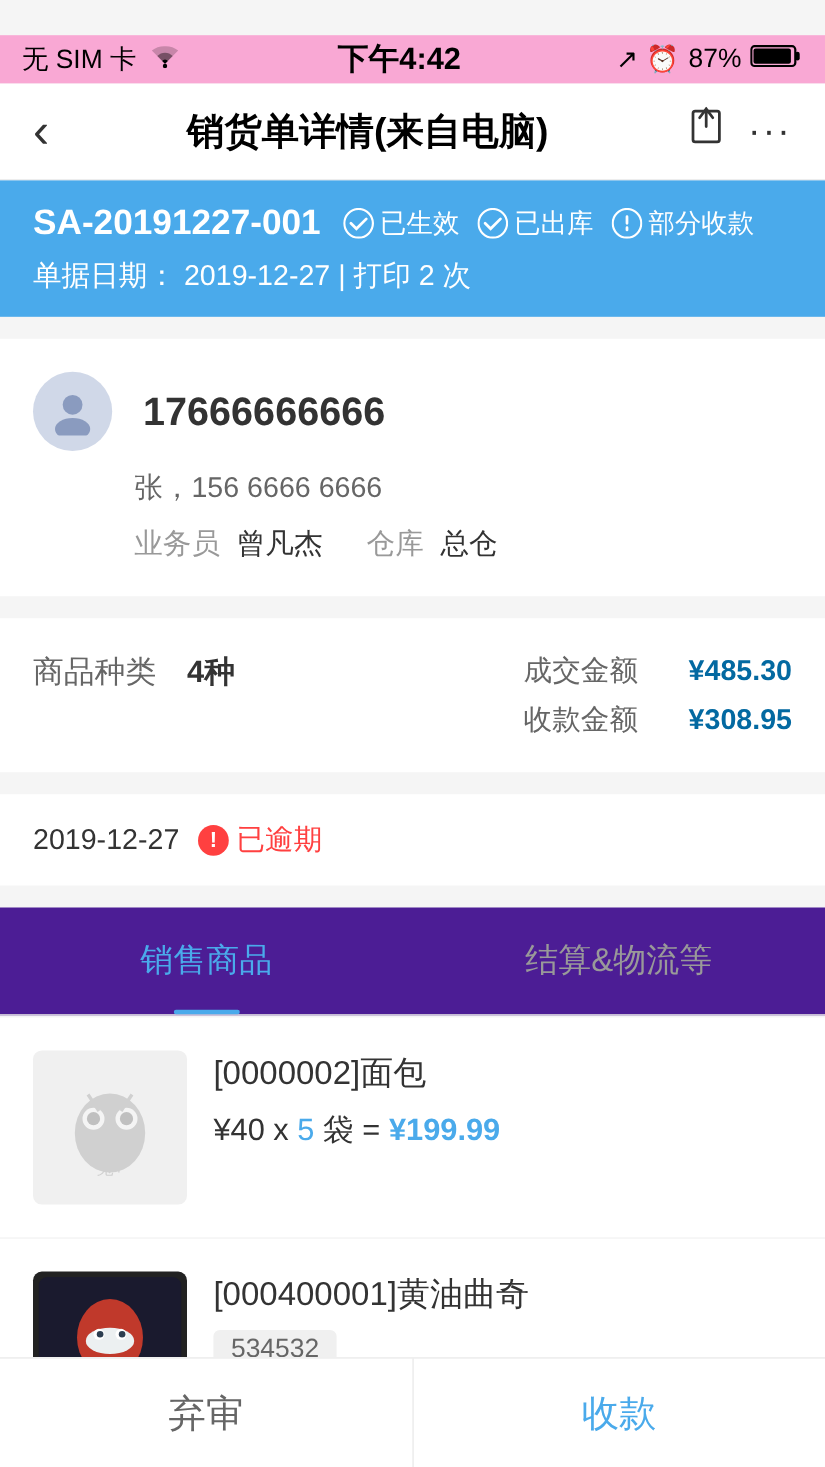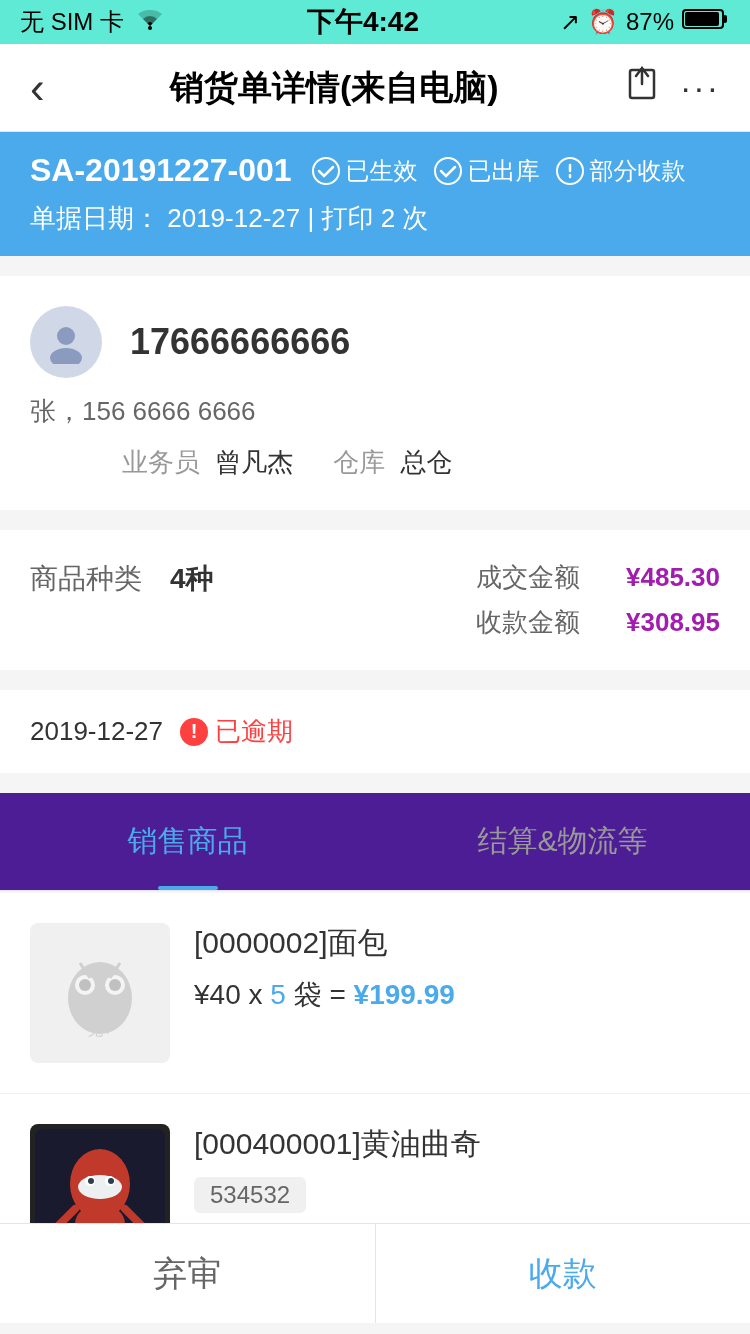--- a/index.html
+++ b/index.html
@@ -8,27 +8,28 @@
       font-family: -apple-system, "PingFang SC", "Helvetica Neue", sans-serif;
       background: #f5f5f5;
       width: 750px;
       min-height: 1334px;
       font-size: 28px;
     }
 
     
     .status-bar {
       height: 44px;
-      background: #5eead4;
+      background: #f9a8d4;
       display: flex;
       align-items: center;
       justify-content: space-between;
       padding: 0 20px;
       font-size: 24px;
       font-weight: 500;
+      margin-top: 32px;
     }
     .status-left { display: flex; align-items: center; gap: 10px; }
     .status-center { font-size: 28px; font-weight: 600; }
     .status-right { display: flex; align-items: center; gap: 8px; font-size: 24px; }
 
     
     .nav-bar {
       height: 88px;
       background: #fff;
       display: flex;
@@ -102,20 +103,21 @@
       color: #7a8aaa;
     }
     .customer-name {
       font-size: 36px;
       font-weight: 600;
       color: #333;
     }
     .customer-sub {
       color: #666;
       font-size: 26px;
+      margin-left: 92px;
       margin-bottom: 16px;
     }
     .customer-meta {
       display: flex;
       align-items: center;
       margin-left: 92px;
       font-size: 26px;
       color: #666;
       gap: 40px;
     }
@@ -129,21 +131,21 @@
       margin-top: 20px;
       display: flex;
       justify-content: space-between;
       align-items: flex-start;
     }
     .stats-left { font-size: 28px; color: #666; display: flex; align-items: center; gap: 28px; }
     .stats-count { font-size: 28px; color: #333; font-weight: 600; }
     .stats-right { display: flex; flex-direction: column; gap: 10px; text-align: right; }
     .stats-row { display: flex; justify-content: flex-end; align-items: center; gap: 20px; font-size: 26px; }
     .stats-row-label { color: #666; }
-    .stats-row-value { color: #a21caf; font-weight: 600; min-width: 120px; text-align: right; }
+    .stats-row-value { color: #0369a1; font-weight: 600; min-width: 120px; text-align: right; }
 
     
     .due-section {
       background: #fff;
       padding: 24px 30px;
       margin-top: 20px;
       display: flex;
       align-items: center;
       gap: 16px;
       font-size: 26px;
@@ -232,21 +234,21 @@
     .product-price {
       font-size: 28px;
       color: #333;
     }
     .product-price .qty { color: #4AAAEB; }
     .product-price .total { color: #4AAAEB; font-weight: 600; }
 
     
     .bottom-bar {
       position: fixed;
-      bottom: 11px;
+      bottom: 0;
       left: 0;
       width: 750px;
       height: 100px;
       background: #fff;
       border-top: 1px solid #e5e5e5;
       display: flex;
       justify-content: flex-end;
     }
     .bottom-btn {
       flex: 1;

